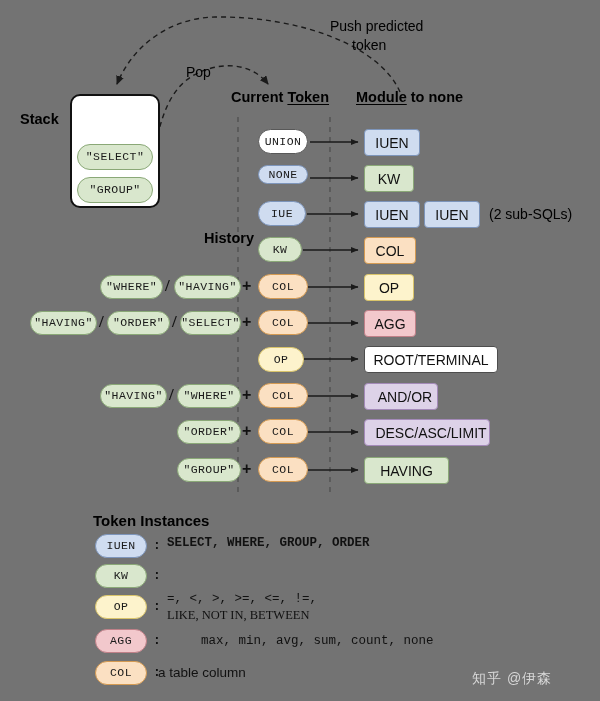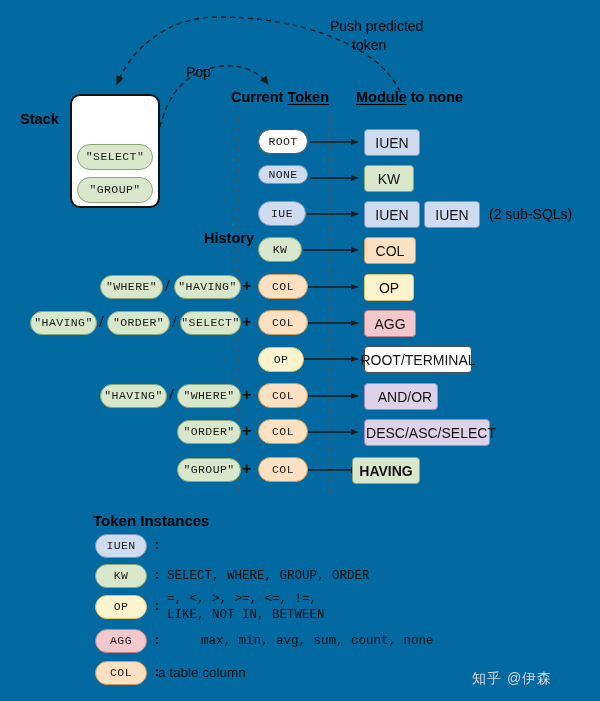--- a/index.html
+++ b/index.html
@@ -8,21 +8,21 @@
     background: #ffffff;
   }
   body {
     font-family: "Liberation Sans", sans-serif;
     color: #000;
   }
   #canvas {
     position: relative;
     width: 600px;
     height: 701px;
-    background: #0369a1;
+    background: #737373;
     overflow: hidden;
   }
 
   
   .pill {
     position: absolute;
     display: flex;
     align-items: center;
     justify-content: center;
     box-sizing: border-box;
@@ -200,21 +200,21 @@
     <u>Module</u><span> to none</span>
   </div>
   <div class="hdr" style="left:20px; top:111px;">Stack</div>
   <div class="hdr" style="left:172px; top:230px;margin-left:32px;">History</div>
   <div class="hdr" style="left:93px; top:512px; font-size:15px;">Token Instances</div>
 
   <div id="stack-box" style="left:70px; top:94px; width:90px; height:114px;"></div>
   <div class="pill green" style="left:77px; top:144px; width:76px; height:26px;">"SELECT"</div>
   <div class="pill green" style="left:77px; top:177px; width:76px; height:26px;">"GROUP"</div>
 
-  <div class="pill white" style="left:258px; top:129px; width:50px; height:25px;">ROOT</div>
+  <div class="pill white" style="left:258px; top:129px; width:50px; height:25px;">UNION</div>
   <div class="modbox blue" style="left:364px; top:129px; width:56px;">IUEN</div>
 
   <div class="pill blue" style="left:258px; top:165px; width:50px; height:19px;">NONE</div>
   <div class="modbox green" style="left:364px; top:165px; width:50px;">KW</div>
 
   <div class="pill blue" style="left:258px; top:201px; width:48px; height:25px;">IUE</div>
   <div class="modbox blue" style="left:364px; top:201px; width:56px;">IUEN</div>
   <div class="modbox blue" style="left:424px; top:201px; width:56px;">IUEN</div>
   <div class="plainlabel" style="left:489px; top:206px;">(2 sub-SQLs)</div>
 
@@ -231,50 +231,50 @@
   <div class="pill green" style="left:30px; top:311px; width:67px; height:24px;">"HAVING"</div>
   <div class="sep" style="left:99px; top:312px;">/</div>
   <div class="pill green" style="left:107px; top:311px; width:63px; height:24px;">"ORDER"</div>
   <div class="sep" style="left:172px; top:312px;">/</div>
   <div class="pill green" style="left:180px; top:311px; width:61px; height:24px;">"SELECT"</div>
   <div class="plus" style="left:242px; top:313px;">+</div>
   <div class="pill orange" style="left:258px; top:310px; width:50px; height:25px;">COL</div>
   <div class="modbox red" style="left:364px; top:310px; width:52px;">AGG</div>
 
   <div class="pill yellow" style="left:258px; top:347px; width:46px; height:25px;">OP</div>
-  <div class="modbox white" style="left:364px; top:346px; width:108px;">ROOT/TERMINAL</div>
+  <div class="modbox white" style="left:364px; top:346px; width:134px;">ROOT/TERMINAL</div>
 
   <div class="pill green" style="left:100px; top:384px; width:67px; height:24px;">"HAVING"</div>
   <div class="sep" style="left:169px; top:385px;">/</div>
   <div class="pill green" style="left:177px; top:384px; width:64px; height:24px;">"WHERE"</div>
   <div class="plus" style="left:242px; top:386px;">+</div>
   <div class="pill orange" style="left:258px; top:383px; width:50px; height:25px;">COL</div>
   <div class="modbox purple" style="left:364px; top:383px; width:74px;">AND/OR</div>
 
   <div class="pill green" style="left:177px; top:420px; width:64px; height:24px;">"ORDER"</div>
   <div class="plus" style="left:242px; top:422px;">+</div>
   <div class="pill orange" style="left:258px; top:419px; width:50px; height:25px;">COL</div>
-  <div class="modbox purple" style="left:364px; top:419px; width:126px;">DESC/ASC/SELECT</div>
+  <div class="modbox purple" style="left:364px; top:419px; width:126px;">DESC/ASC/LIMIT</div>
 
   <div class="pill green" style="left:177px; top:458px; width:64px; height:24px;">"GROUP"</div>
   <div class="plus" style="left:242px; top:460px;">+</div>
   <div class="pill orange" style="left:258px; top:457px; width:50px; height:25px;">COL</div>
-  <div class="modbox green" style="left:352px; top:457px; width:68px;font-weight:bold;">HAVING</div>
+  <div class="modbox green" style="left:364px; top:457px; width:85px;">HAVING</div>
 
   <div class="pill blue" style="left:95px; top:534px; width:52px; height:24px;">IUEN</div>
   <div class="legend-colon" style="left:153px; top:538px;">:</div>
 
   <div class="pill green" style="left:95px; top:564px; width:52px; height:24px;">KW</div>
   <div class="legend-colon" style="left:153px; top:568px;">:</div>
-  <div class="legend-text" style="left:167px; top:569px;">SELECT, WHERE, GROUP, ORDER</div>
+  <div class="legend-text" style="left:167px; top:536px;font-weight:bold;">SELECT, WHERE, GROUP, ORDER</div>
 
   <div class="pill yellow" style="left:95px; top:595px; width:52px; height:24px;">OP</div>
   <div class="legend-colon" style="left:153px; top:599px;">:</div>
   <div class="legend-text" style="left:167px; top:592px;">=, &lt;, &gt;, &gt;=, &lt;=, !=,</div>
-  <div class="legend-text" style="left:167px; top:608px;">LIKE, NOT IN, BETWEEN</div>
+  <div class="legend-text" style="left:167px; top:608px;font-family:Liberation Serif, serif;">LIKE, NOT IN, BETWEEN</div>
 
   <div class="pill red" style="left:95px; top:629px; width:52px; height:24px;">AGG</div>
   <div class="legend-colon" style="left:153px; top:633px;">:</div>
   <div class="legend-text" style="left:167px; top:634px;margin-left:34px;">max, min, avg, sum, count, none</div>
 
   <div class="pill orange" style="left:95px; top:661px; width:52px; height:24px;">COL</div>
   <div class="legend-colon" style="left:153px; top:665px;">:</div>
   <div class="legend-text sans" style="left:158px; top:665px;">a table column</div>
 
   <div id="watermark" style="left:472px; top:670px;">知乎 @伊森</div>

